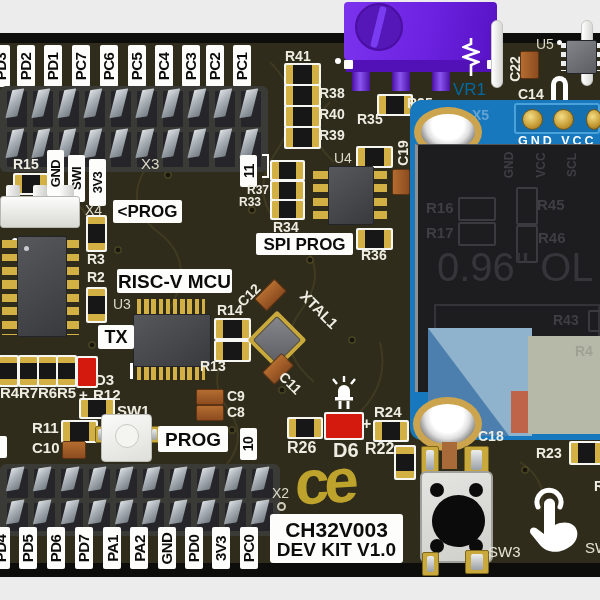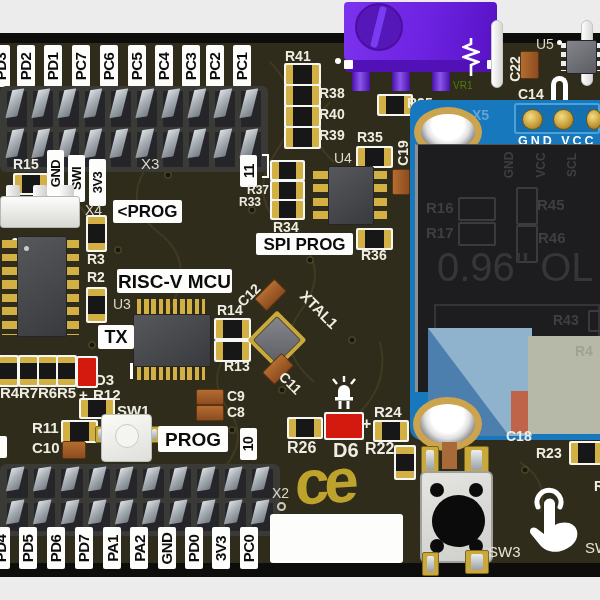--- a/index.html
+++ b/index.html
@@ -185,21 +185,21 @@
 <div class="b" style="left:98px;top:325px;width:36px;height:24px;font-size:18px">
     <span>TX</span>
   </div>
 <div class="s" style="left:217px;top:303px">R14</div>
 <div class="res" style="left:214px;top:318px;width:33px;height:18px">
     <i></i>
   </div>
 <div class="res" style="left:214px;top:340px;width:33px;height:18px">
     <i></i>
   </div>
-<div class="s" style="left:224px;top:359px">R13</div>
+<div class="s" style="left:200px;top:359px">R13</div>
 
 <div class="cap" style="left:256px;top:286px;width:27px;height:16px;transform:rotate(-45deg)"></div>
 <div class="s" style="left:236px;top:288px;transform:rotate(-45deg)">C12</div>
 <div class="a" style="left:256px;top:319px;width:42px;height:42px;background:#c9a93c;transform:rotate(45deg);border-radius:3px"></div>
 <div class="a" style="left:260px;top:323px;width:34px;height:34px;background:linear-gradient(135deg,#85868c,#5e5f64);transform:rotate(45deg);border:1px solid #45464b;border-radius:2px"></div>
 <div class="s" style="left:296px;top:302px;transform:rotate(45deg);font-size:15px">XTAL1</div>
 <div class="cap" style="left:264px;top:360px;width:26px;height:16px;transform:rotate(-45deg)"></div>
 <div class="s" style="left:278px;top:376px;transform:rotate(45deg)">C11</div>
 
 <div class="cap" style="left:196px;top:389px;width:26px;height:14px"></div>
@@ -317,21 +317,21 @@
 <div class="s" style="left:319px;top:86px">R38</div>
 <div class="res" style="left:284px;top:105px;width:33px;height:19px">
     <i></i>
   </div>
 <div class="s" style="left:319px;top:107px">R40</div>
 <div class="res" style="left:284px;top:126px;width:33px;height:19px">
     <i></i>
   </div>
 <div class="s" style="left:319px;top:128px">R39</div>
 <div class="dot" style="left:335px;top:58px;width:6px;height:6px"></div>
-<div class="s" style="left:357px;top:130px">R35</div>
+<div class="s" style="left:357px;top:112px">R35</div>
 <div class="res" style="left:356px;top:146px;width:33px;height:18px">
     <i></i>
   </div>
 <div class="s" style="left:334px;top:151px;font-weight:400;color:#ddd9c8">U4</div>
 <div class="combv" style="left:313px;top:171px;width:15px;height:50px"></div>
 <div class="combv" style="left:372px;top:171px;width:15px;height:50px"></div>
 <div class="chip" style="left:328px;top:166px;width:44px;height:57px"></div>
 <div class="s" style="left:390px;top:146px;transform:rotate(-90deg)">C19</div>
 <div class="cap v" style="left:392px;top:169px;width:16px;height:24px"></div>
 <div class="res" style="left:270px;top:160px;width:31px;height:17px">
@@ -355,21 +355,21 @@
 
 <div class="a" style="left:352px;top:58px;width:18px;height:33px;background:linear-gradient(90deg,#4a10a4,#8a55f0 45%,#4a10a4)"></div>
 <div class="a" style="left:392px;top:58px;width:18px;height:33px;background:linear-gradient(90deg,#4a10a4,#8a55f0 45%,#4a10a4)"></div>
 <div class="a" style="left:432px;top:58px;width:18px;height:33px;background:linear-gradient(90deg,#4a10a4,#8a55f0 45%,#4a10a4)"></div>
 <div class="a" style="left:346px;top:54px;width:150px;height:18px;background:#5211b6"></div>
 <div class="a" style="left:344px;top:2px;width:153px;height:58px;background:linear-gradient(100deg,#7c33ee 0%,#6c22e0 55%,#5712c4 100%);border-radius:4px"></div>
 <div class="a" style="left:355px;top:3px;width:48px;height:48px;background:#5517b8;border:2px solid #4a0fa2;border-radius:50%"></div>
 <div class="a" style="left:375px;top:6px;width:7px;height:42px;background:#7a3cf0;transform:rotate(14deg);border-radius:3px"></div>
 <div class="a" style="left:344px;top:60px;width:9px;height:9px;background:#fff;border-radius:1px"></div>
 <div class="a" style="left:487px;top:60px;width:9px;height:9px;background:#fff;border-radius:1px"></div>
-<div class="s" style="left:453px;top:81px;font-weight:400;font-size:10px;color:#4d7c0f">VR1</div>
+<div class="s" style="left:453px;top:81px;font-weight:400;font-size:17px;color:#0369a1">VR1</div>
 <svg class="a" style="left:462px;top:38px" width="18" height="40" viewBox="0 0 18 40">
     <polyline points="9,0 9,6 2,9 16,14 2,19 16,24 9,27 9,38" stroke="#fff" fill="none" stroke-width="2.6"></polyline>
   </svg>
 <div class="res" style="left:377px;top:94px;width:32px;height:18px">
     <i></i>
   </div>
 <div class="s" style="left:407px;top:96px">R25</div>
 
 <div class="a" style="left:491px;top:20px;width:12px;height:68px;background:linear-gradient(90deg,#ffffff,#d8d8d6);border:1px solid #c6c6c2;border-radius:6px"></div>
 <div class="a" style="left:581px;top:20px;width:12px;height:66px;background:linear-gradient(90deg,#ffffff,#d8d8d6);border:1px solid #c6c6c2;border-radius:6px"></div>
@@ -415,21 +415,21 @@
   <div class="a" style="left:18px;top:228px;width:104px;height:108px;background:#8fb3cc">
     <div class="a" style="left:0;top:0;width:100%;height:100%;background:#4c7fae;clip-path:polygon(0 0,78% 100%,0 100%)"></div>
   </div>
   <div class="a" style="left:118px;top:236px;width:72px;height:98px;background:#b6b9a7">
     <div class="f" style="left:47px;top:8px;color:#9fa292;font-size:14px">R4</div>
   </div>
   <div class="a" style="left:101px;top:291px;width:17px;height:42px;background:#bf6449"></div>
   <div class="hole" style="left:3px;top:297px;width:55px;height:40px"></div>
 </div>
 
-<div class="s" style="left:506px;top:429px">C18</div>
+<div class="s" style="left:478px;top:429px">C18</div>
 <div class="s" style="left:536px;top:446px">R23</div>
 <div class="res" style="left:569px;top:441px;width:31px;height:20px">
     <i></i>
   </div>
 <div class="s" style="left:594px;top:479px">R</div>
 <div class="padg" style="left:421px;top:446px;width:16px;height:26px"></div>
 <div class="a" style="left:442px;top:442px;width:15px;height:27px;background:#a96a3a"></div>
 <div class="padg" style="left:464px;top:446px;width:23px;height:26px"></div>
 <div class="a" style="left:420px;top:471px;width:73px;height:92px;background:linear-gradient(160deg,#e4e4e1,#cfcfcb);border:2px solid #a0a09c;border-radius:6px"></div>
 <div class="a" style="left:430px;top:483px;width:14px;height:14px;background:#0b0b0b;border-radius:50%"></div>
@@ -466,13 +466,15 @@
 <div class="res" style="left:373px;top:420px;width:32px;height:18px">
     <i></i>
   </div>
 <div class="s" style="left:365px;top:441px;font-size:16px">R22</div>
 <div class="res v" style="left:394px;top:445px;width:18px;height:31px">
     <i></i>
   </div>
 
 <div class="a" style="left:295px;top:451px;font-size:62px;font-weight:bold;color:#bda32c;letter-spacing:-5px;transform:rotate(-3deg) skewX(-4deg);line-height:1">ce</div>
 <div class="b" style="left:270px;top:514px;width:133px;height:49px;flex-direction:column;border-radius:3px">
+  <span style="font-size:21px">CH32V003</span>
+  <span style="font-size:19px">DEV KIT V1.0</span>
 </div>
 
 </body></html>

